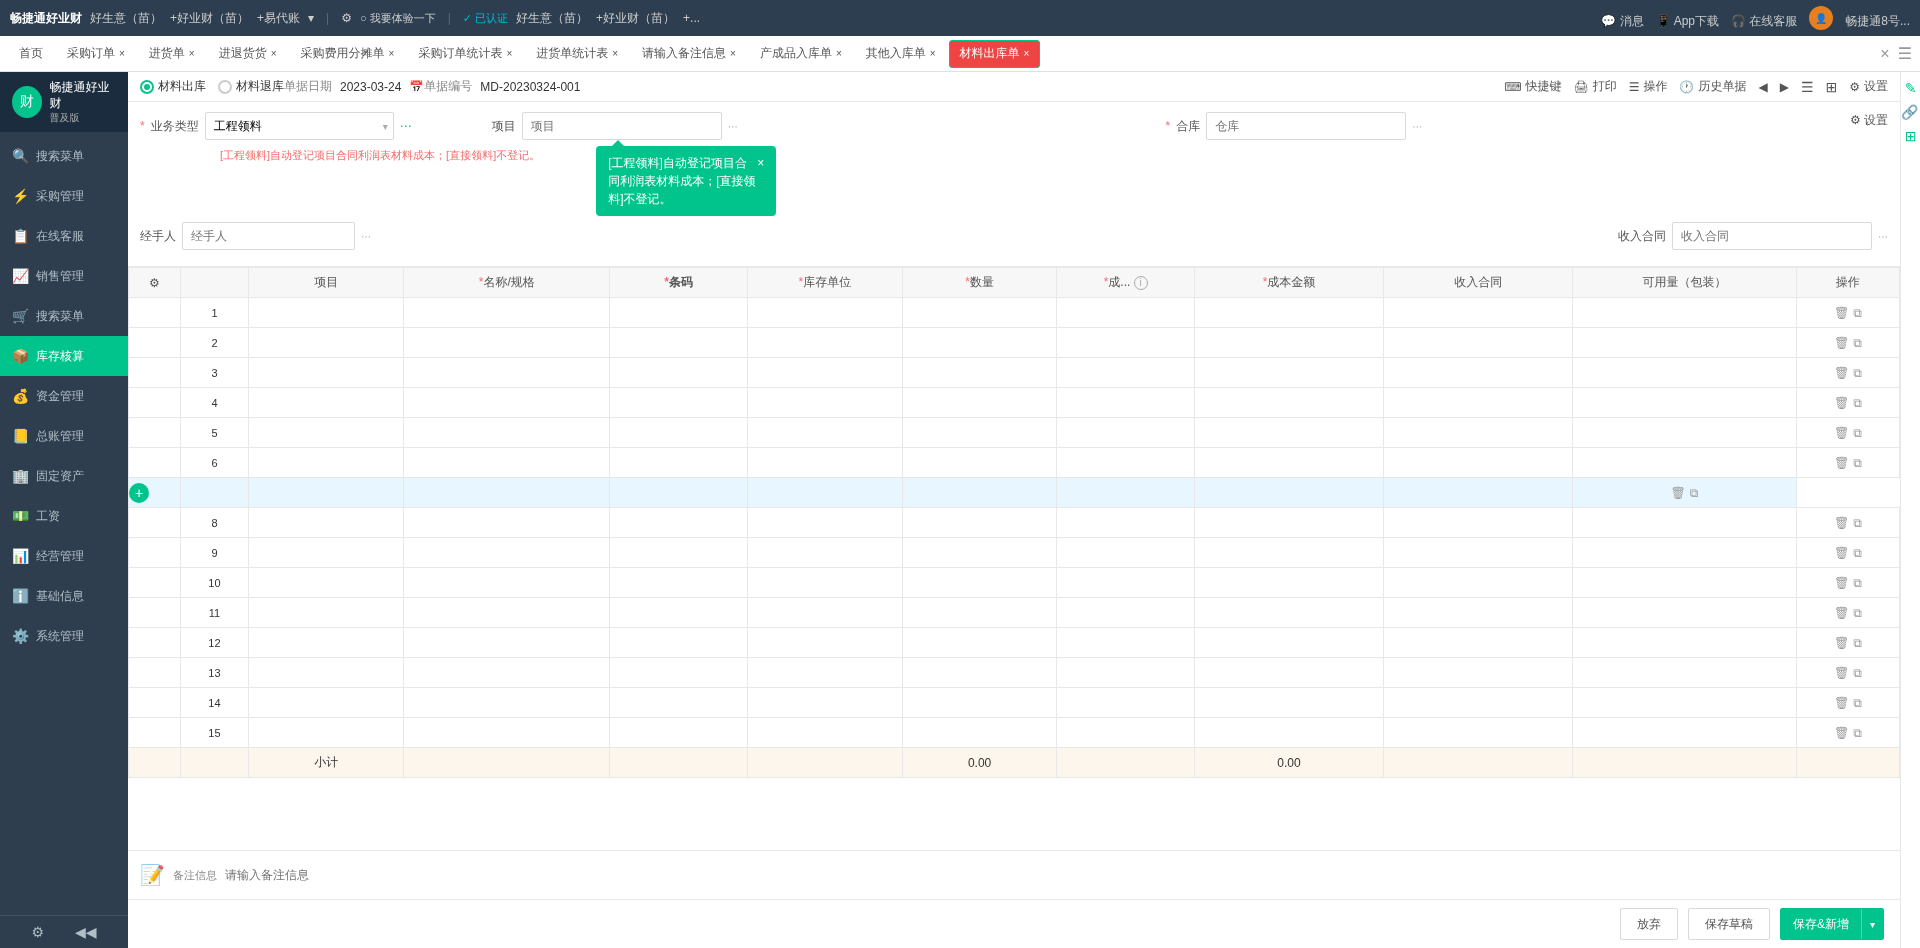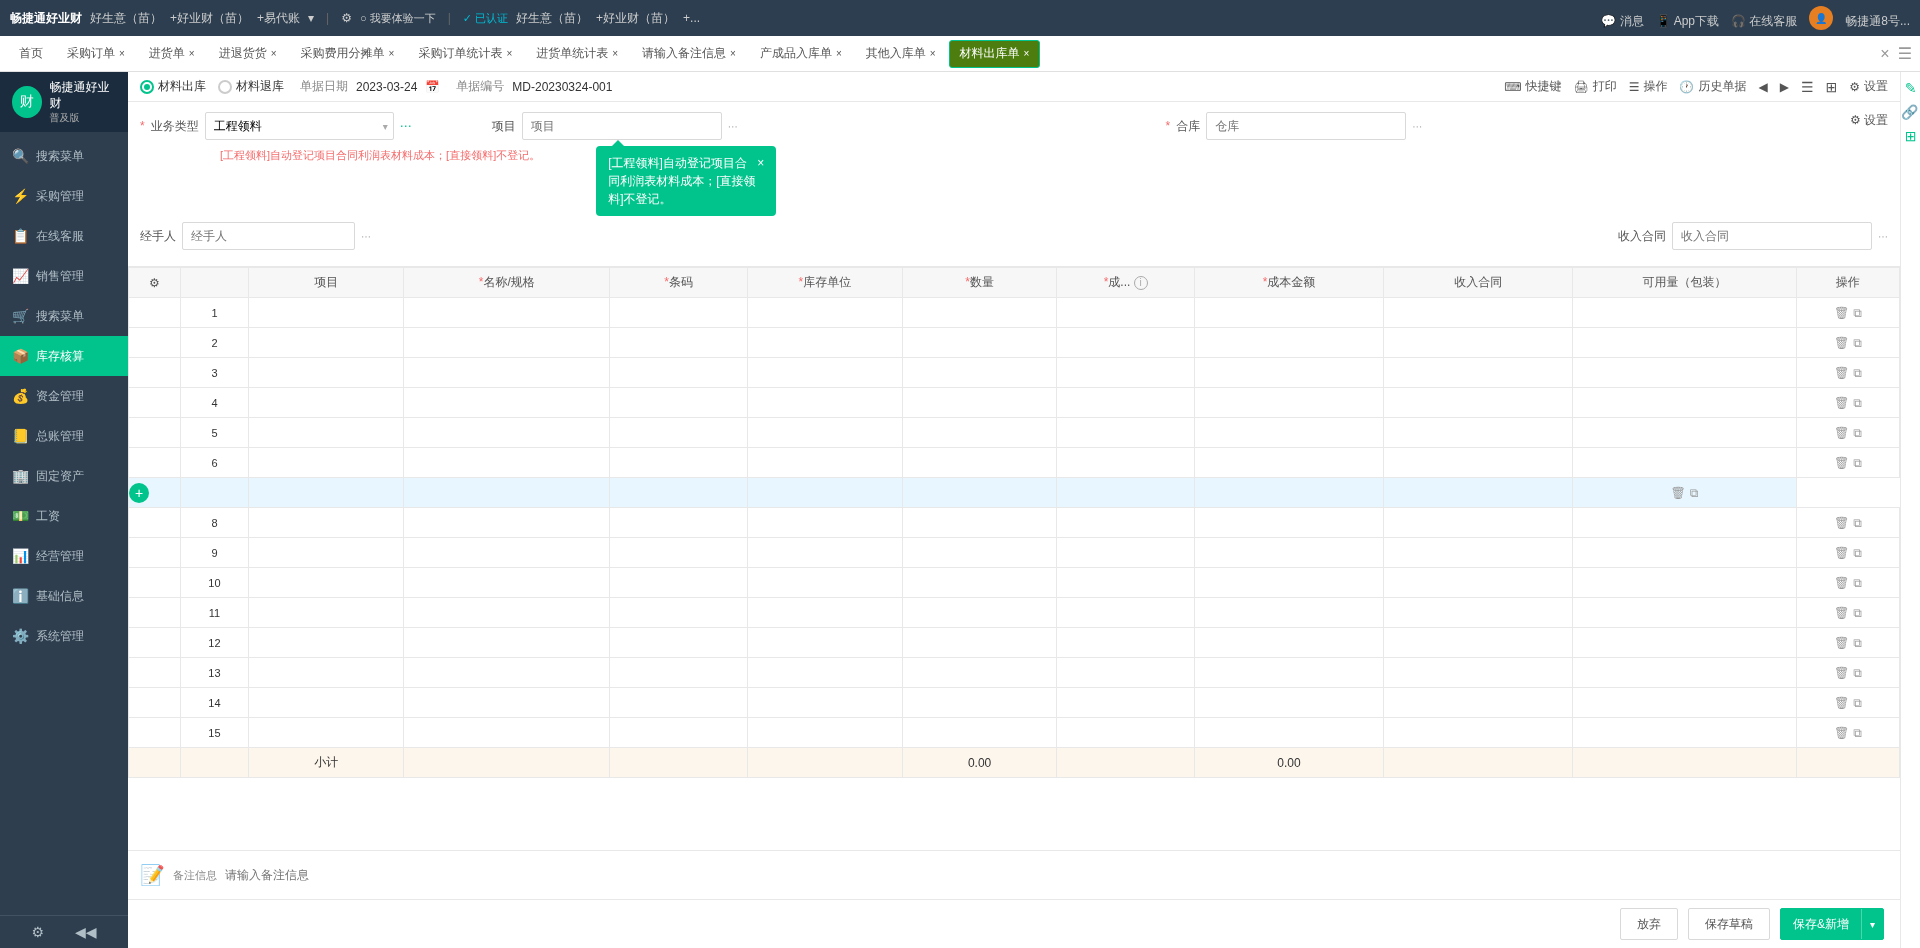--- a/index.html
+++ b/index.html
@@ -36,21 +36,21 @@
       border-radius: 3px;
       display: flex;
       align-items: center;
       gap: 4px;
       font-size: 12px;
       cursor: pointer;
       white-space: nowrap;
       color: #555;
       border: 1px solid transparent;
     }
-    .tab-item.active { background: #4d7c0f; color: #fff; border-color: #00c48c; }
+    .tab-item.active { background: #ef4444; color: #fff; border-color: #00c48c; }
     .tab-close { font-size: 10px; color: inherit; cursor: pointer; }
     .tab-bar-end { margin-left: auto; display: flex; align-items: center; gap: 8px; }
     
     
     .main-layout { display: flex; height: calc(948px - 72px); }
     
     
     .sidebar {
       width: 128px;
       background: #2f3e4f;
@@ -102,21 +102,20 @@
     
     
     .content { flex: 1; display: flex; flex-direction: column; overflow: hidden; background: #f5f6fa; }
     
     
     .page-header {
       background: #fff;
       padding: 6px 12px;
       display: flex;
       align-items: flex-start;
-      gap: 16px;
       border-bottom: 1px solid #e8e8e8;
       flex-shrink: 0;
     }
     .radio-group { display: flex; align-items: center; gap: 12px; }
     .radio-item { display: flex; align-items: center; gap: 4px; cursor: pointer; font-size: 12px; }
     .radio-dot {
       width: 14px; height: 14px; border-radius: 50%;
       border: 2px solid #ccc;
       display: flex; align-items: center; justify-content: center;
     }
@@ -520,21 +519,21 @@
     </div>
 
     <div class="table-wrapper">
       <table class="data-table">
         <thead>
           <tr>
             <th class="th-settings" style="width:30px;">⚙</th>
             <th style="width:40px;"></th>
             <th style="width:90px;">项目</th>
             <th style="width:120px;"><span class="required-star">*</span>名称/规格</th>
-            <th style="width:80px;"><span class="required-star">*</span>条码</th>
+            <th style="width:80px;font-weight:bold;"><span class="required-star">*</span>条码</th>
             <th style="width:90px;"><span class="required-star">*</span>库存单位</th>
             <th style="width:90px;"><span class="required-star">*</span>数量</th>
             <th style="width:80px;">
               <span class="required-star">*</span>成...
               <span class="info-badge">i</span>
             </th>
             <th style="width:110px;"><span class="required-star">*</span>成本金额</th>
             <th style="width:110px;">收入合同</th>
             <th style="width:130px;">可用量（包装）</th>
             <th style="width:60px;">操作</th>

